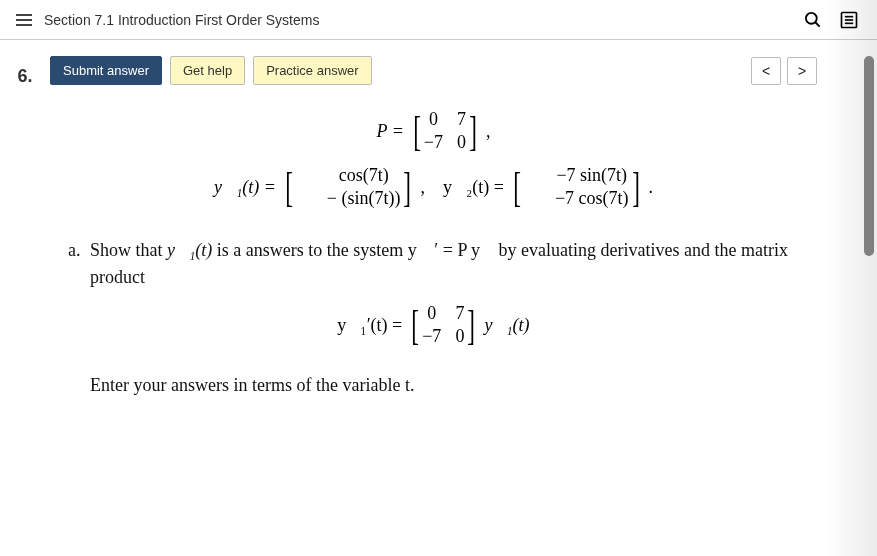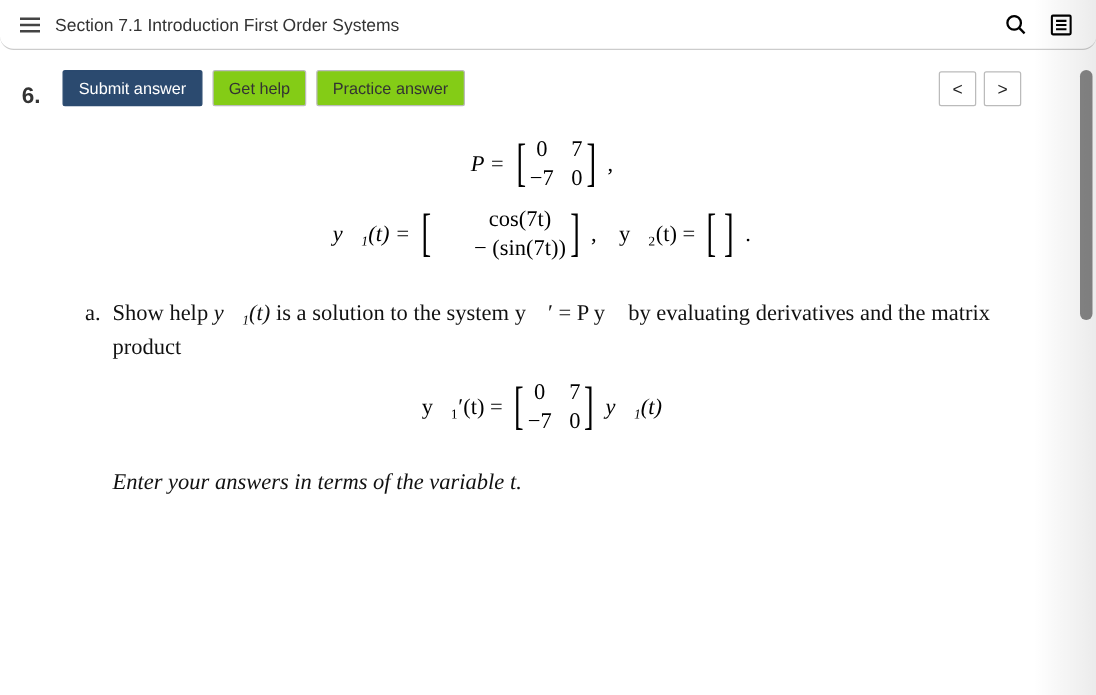--- a/index.html
+++ b/index.html
@@ -16,21 +16,20 @@
     background: #fff;
     width: 100%;
     height: 100%;
   }
   .top-bar {
     display: flex;
     align-items: center;
     height: 40px;
     padding: 0 16px;
     border-bottom: 1px solid #ccc;
-    border-radius: 11px;
   }
   .hamburger {
     display: flex;
     flex-direction: column;
     justify-content: center;
     gap: 3px;
     width: 16px;
     height: 14px;
     margin-right: 12px;
   }
@@ -80,21 +79,21 @@
     align-items: center;
     gap: 8px;
     margin-bottom: 24px;
   }
   .btn {
     padding: 6px 12px;
     font-size: 13px;
     border: 1px solid #bbb;
     border-radius: 2px;
     cursor: pointer;
-    background: #84cc16;
+    background: #fef9c3;
     color: #333;
   }
   .btn.primary {
     background: #2b4a6f;
     color: #fff;
     border-color: #2b4a6f;
   }
   .nav-pair {
     margin-left: auto;
     display: flex;
@@ -161,21 +160,20 @@
   .question-text .item .lbl {
     width: 22px;
     flex-shrink: 0;
   }
   .final-instruction {
     font-family: "Times New Roman", Times, serif;
     font-size: 18px;
     color: #111;
     padding-left: 40px;
     margin-top: 18px;
-    font-style: italic;
   }
   .scroll-track {
     position: absolute;
     right: 2px;
     top: 56px;
     bottom: 8px;
     width: 12px;
   }
   .scroll-thumb {
     width: 10px;
@@ -256,31 +254,35 @@
             <span class="matrix-body single-col">
               <span>cos(7t)</span>
               <span>− (sin(7t))</span>
             </span>
             <span class="bracket">]</span>
           </span>
           <span style="margin-right:12px">,</span>
           <span style="">y⃗₂(t) =</span>
           <span class="matrix">
             <span class="bracket">[</span>
+            <span class="matrix-body single-col">
+              <span>−7 sin(7t)</span>
+              <span>−7 cos(7t)</span>
+            </span>
             <span class="bracket">]</span>
           </span>
           <span>.</span>
         </div>
       </div>
 
       <div class="question-text">
         <div class="item">
           <span class="lbl">a.</span>
           <span>
-            <span>Show help </span><span style="font-style:italic">y⃗₁(t)</span><span> is a solution to the system </span><span style="">y⃗ ′ = P y⃗</span><span> by evaluating derivatives and the matrix product</span>
+            <span>Show that </span><span style="font-style:italic">y⃗₁(t)</span><span> is a answers to the system </span><span style="">y⃗ ′ = P y⃗</span><span> by evaluating derivatives and the matrix product</span>
           </span>
         </div>
       </div>
 
       <div class="math-block">
         <div class="math-row">
           <span style="">y⃗₁′(t) =</span>
           <span class="matrix">
             <span class="bracket">[</span>
             <span class="matrix-body">

